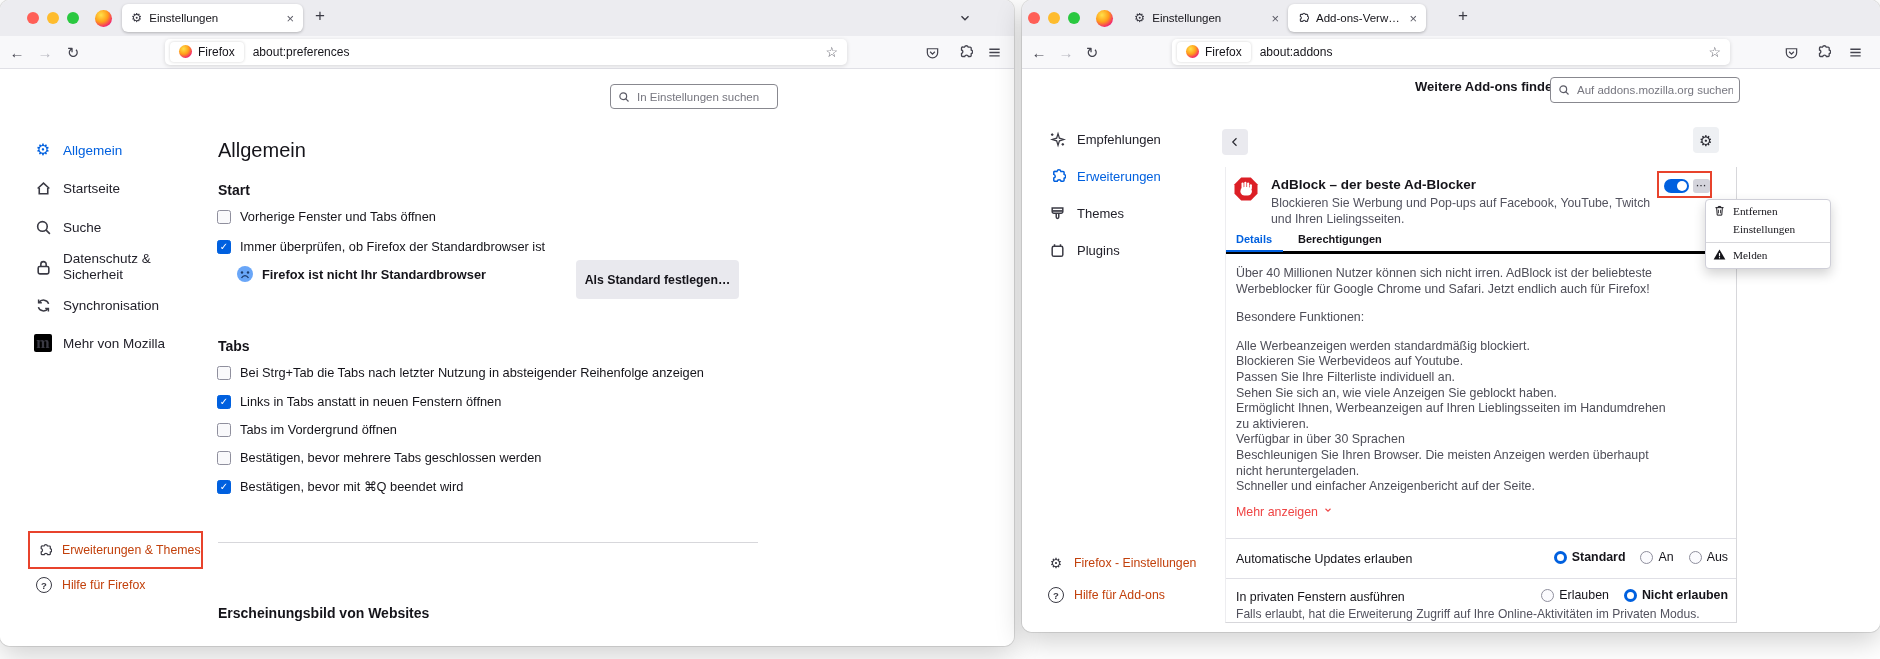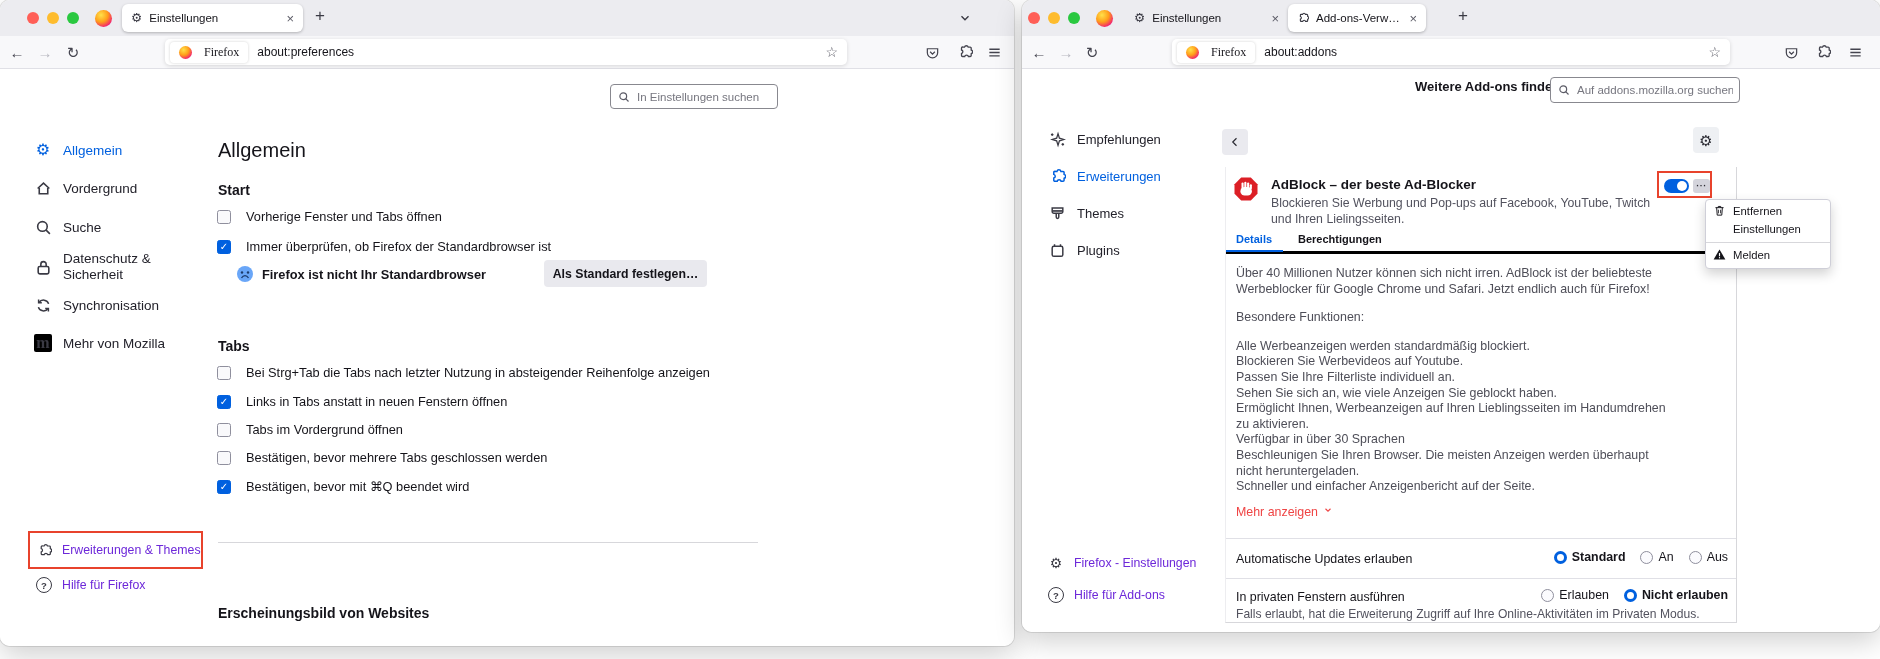--- a/index.html
+++ b/index.html
@@ -38,22 +38,22 @@
   .newtab { position: absolute; top: 7px; font-size: 17px; color: #3a3a44; }
   .tab-overflow { position: absolute; top: 11px; color: #3a3a44; }
 
   .navbar { position: absolute; top: 36px; left: 0; right: 0; height: 33px;
     background: #f8f8fa; border-bottom: 1px solid #e0e0e6; }
   .nav-ico { position: absolute; top: 0; height: 32px; width: 26px; display: flex;
     align-items: center; justify-content: center; font-size: 15px; color: #44444f; }
   .nav-ico.disabled { color: #b8b8c0; }
   .urlbar { position: absolute; top: 3px; height: 26px; background: #fff; border-radius: 5px;
     box-shadow: 0 1px 4px rgba(0,0,0,.14); display: flex; align-items: center; font-size: 12px; }
-  .site-chip { display: flex; align-items: center; gap: 12px; background: #fff; border-radius: 4px;
-    box-shadow: 0 0 3px rgba(0,0,0,.18); padding: 3px 9px; margin-left: 5px; font-family: Liberation Serif, serif; }
+  .site-chip { display: flex; gap: 6px; background: #fff; border-radius: 4px;
+    box-shadow: 0 0 3px rgba(0,0,0,.18); padding: 3px 9px; margin-left: 5px; }
   .ff-mini { width: 13px; height: 13px; border-radius: 50%;
     background: radial-gradient(circle at 35% 30%, #ffe14a 0%, #ff9f1a 42%, #f4286a 74%, #8a4dff 100%); }
   .addr { margin-left: 9px; }
   .urlbar .gi-star { position: absolute; right: 9px; font-size: 14px; color: #5b5b66; }
 
   .content { position: absolute; top: 69px; left: 0; right: 0; bottom: 0; background: #fff; }
 
   
   .search-wrap { position: absolute; }
   .search-wrap input { width: 100%; height: 100%; border: 1px solid #88888f; border-radius: 4px;
@@ -69,31 +69,31 @@
   .moz { width: 17px; height: 17px; background: #000; color: #fff; border-radius: 2px;
     display: flex; align-items: center; justify-content: center;
     font-family: "Liberation Serif", serif; font-weight: 700; font-size: 13px; }
   .moz::before { content: "m"; }
   .qmark { width: 14px; height: 14px; border: 1.3px solid currentColor; border-radius: 50%;
     display: flex; align-items: center; justify-content: center; font-size: 9.5px; font-weight: 700; }
   .qmark::before { content: "?"; }
 
   .h1 { position: absolute; font-size: 20px; font-weight: 400; color: #15141a; }
   .h2 { position: absolute; font-size: 14px; font-weight: 700; }
-  .cb-row { position: absolute; display: flex; align-items: center; gap: 15px; font-size: 12.8px; }
+  .cb-row { position: absolute; display: flex; align-items: center; gap: 9px; font-size: 12.8px; }
   .chk { width: 14px; height: 14px; border: 1px solid #8f8f9d; border-radius: 2.5px; background: #f9f9fb;
     flex: 0 0 auto; display: flex; align-items: center; justify-content: center; }
   .chk.on { background: #0060df; border-color: #0060df; color: #fff; font-size: 10px; }
   .chk.on::after { content: "\2713"; }
   .gray-btn { position: absolute; background: #e9e9ee; border-radius: 4px; font-weight: 700;
     font-size: 12.3px; display: flex; align-items: center; justify-content: center; color: #15141a; }
   .divider { position: absolute; height: 1px; background: #d7d7db; }
   .red-box { position: absolute; border: 2px solid #e8432c; z-index: 4; pointer-events: none; }
   .foot-item { position: absolute; display: flex; align-items: center; gap: 10px; height: 20px;
-    font-size: 12.3px; color: #6d28d9; }
+    font-size: 12.3px; color: #c2410c; }
   .foot-item .ic { width: 16px; height: 16px; display: flex; align-items: center; justify-content: center; color: #3a3a44; }
 
   
   .icon-btn { position: absolute; background: #eaeaef; border-radius: 4px; display: flex;
     align-items: center; justify-content: center; color: #2b2b33; }
   .card { position: absolute; left: 203px; top: 98px; width: 512px; height: 456px;
     border-left: 1px solid #ededf0; border-right: 1px solid #d7d7db; border-bottom: 1px solid #d7d7db; }
   .addon-title { position: absolute; left: 45px; top: 10px; font-size: 13.5px; font-weight: 700; }
   .addon-sum { position: absolute; left: 45px; top: 29px; width: 394px; font-size: 12.3px;
     line-height: 15.5px; color: #52525e; }
@@ -116,21 +116,21 @@
   .radios { position: absolute; right: 8px; display: flex; gap: 15px; align-items: center; font-size: 12.4px; }
   .radio-opt { display: flex; align-items: center; gap: 5px; }
   .radio { width: 13px; height: 13px; border-radius: 50%; border: 1px solid #8f8f9d; background: #fbfbfe; flex: 0 0 auto; }
   .radio.on { border: 3.5px solid #0060df; background: #fff; }
   .radio-opt.sel { font-weight: 700; }
   .opt-note { position: absolute; left: 10px; font-size: 12.1px; color: #52525e; }
   .menu { position: absolute; left: 683px; top: 130px; width: 126px; height: 70px; background: #fff;
     border: 1px solid #cfcfd8; border-radius: 4px; box-shadow: 0 5px 12px rgba(0,0,0,.18); z-index: 6; }
   .menu-item { position: absolute; left: 0; right: 0; height: 17px; font-size: 11.3px; }
   .menu-item .mi { position: absolute; left: 7px; top: 1px; color: #15141a; }
-  .menu-item .ml { position: absolute; left: 27px; top: 2px; }
+  .menu-item .ml { position: absolute; left: 27px; top: 2px; font-family: Liberation Serif, serif; }
   .menu-sep { position: absolute; left: 0; right: 0; top: 42px; height: 1px; background: #d7d7db; }
   svg.sic { display: block; }
 </style>
 </head>
 <body>
 
 <div class="window" id="win-left">
   <div class="tabbar">
     <div class="lights" style="left:27px">
       <span class="light l-close"></span>
@@ -193,21 +193,21 @@
       <span class="ic gi gi-gear"></span>
       <span>Allgemein</span>
     </div>
     <div class="side-item" style="left:34px;top:107px;font-size:13.5px">
       <span class="ic">
           <svg class="sic" width="17" height="17" viewBox="0 0 16 16">
             <path d="M2.5 8 8 3l5.5 5" stroke="currentColor" fill="none" stroke-width="1.5"></path>
             <path d="M4 7.5V13h8V7.5" stroke="currentColor" fill="none" stroke-width="1.5"></path>
           </svg>
         </span>
-      <span>Vordergrund</span>
+      <span>Startseite</span>
     </div>
     <div class="side-item" style="left:34px;top:146px;font-size:13.5px">
       <span class="ic">
           <svg class="sic" width="17" height="17" viewBox="0 0 16 16">
             <circle cx="7" cy="7" r="4.5" fill="none" stroke="currentColor" stroke-width="1.5"></circle>
             <line x1="10.5" y1="10.5" x2="14" y2="14" stroke="currentColor" stroke-width="1.5"></line>
           </svg>
         </span>
       <span>Suche</span>
     </div>
@@ -250,21 +250,21 @@
     </div>
     <div class="cb-row" style="left:236px;top:196px;gap:8px;font-weight:700">
       <svg class="sic" width="18" height="18" viewBox="0 0 18 18">
         <circle cx="9" cy="9" r="8" fill="#69a6f8"></circle>
         <circle cx="6" cy="7.5" r="1.2" fill="#1b3a6b"></circle>
           <circle cx="12" cy="7.5" r="1.2" fill="#1b3a6b"></circle>
         <path d="M5.5 13c1-1.6 2.2-2.3 3.5-2.3s2.5.7 3.5 2.3" stroke="#1b3a6b" stroke-width="1.3" fill="none"></path>
       </svg>
       <span>Firefox ist nicht Ihr Standardbrowser</span>
     </div>
-    <div class="gray-btn" style="left:544px;top:191px;width:163px;height:27px">Als Standard festlegen…</div>
+    <div class="gray-btn" style="left:576px;top:191px;width:163px;height:39px">Als Standard festlegen…</div>
 
     <div class="h2" style="left:218px;top:269px">Tabs</div>
     <div class="cb-row" style="left:217px;top:296px">
       <span class="chk"></span>
       <span>Bei Strg+Tab die Tabs nach letzter Nutzung in absteigender Reihenfolge anzeigen</span>
     </div>
     <div class="cb-row" style="left:217px;top:325px">
       <span class="chk on"></span>
       <span>Links in Tabs anstatt in neuen Fenstern öffnen</span>
     </div>

